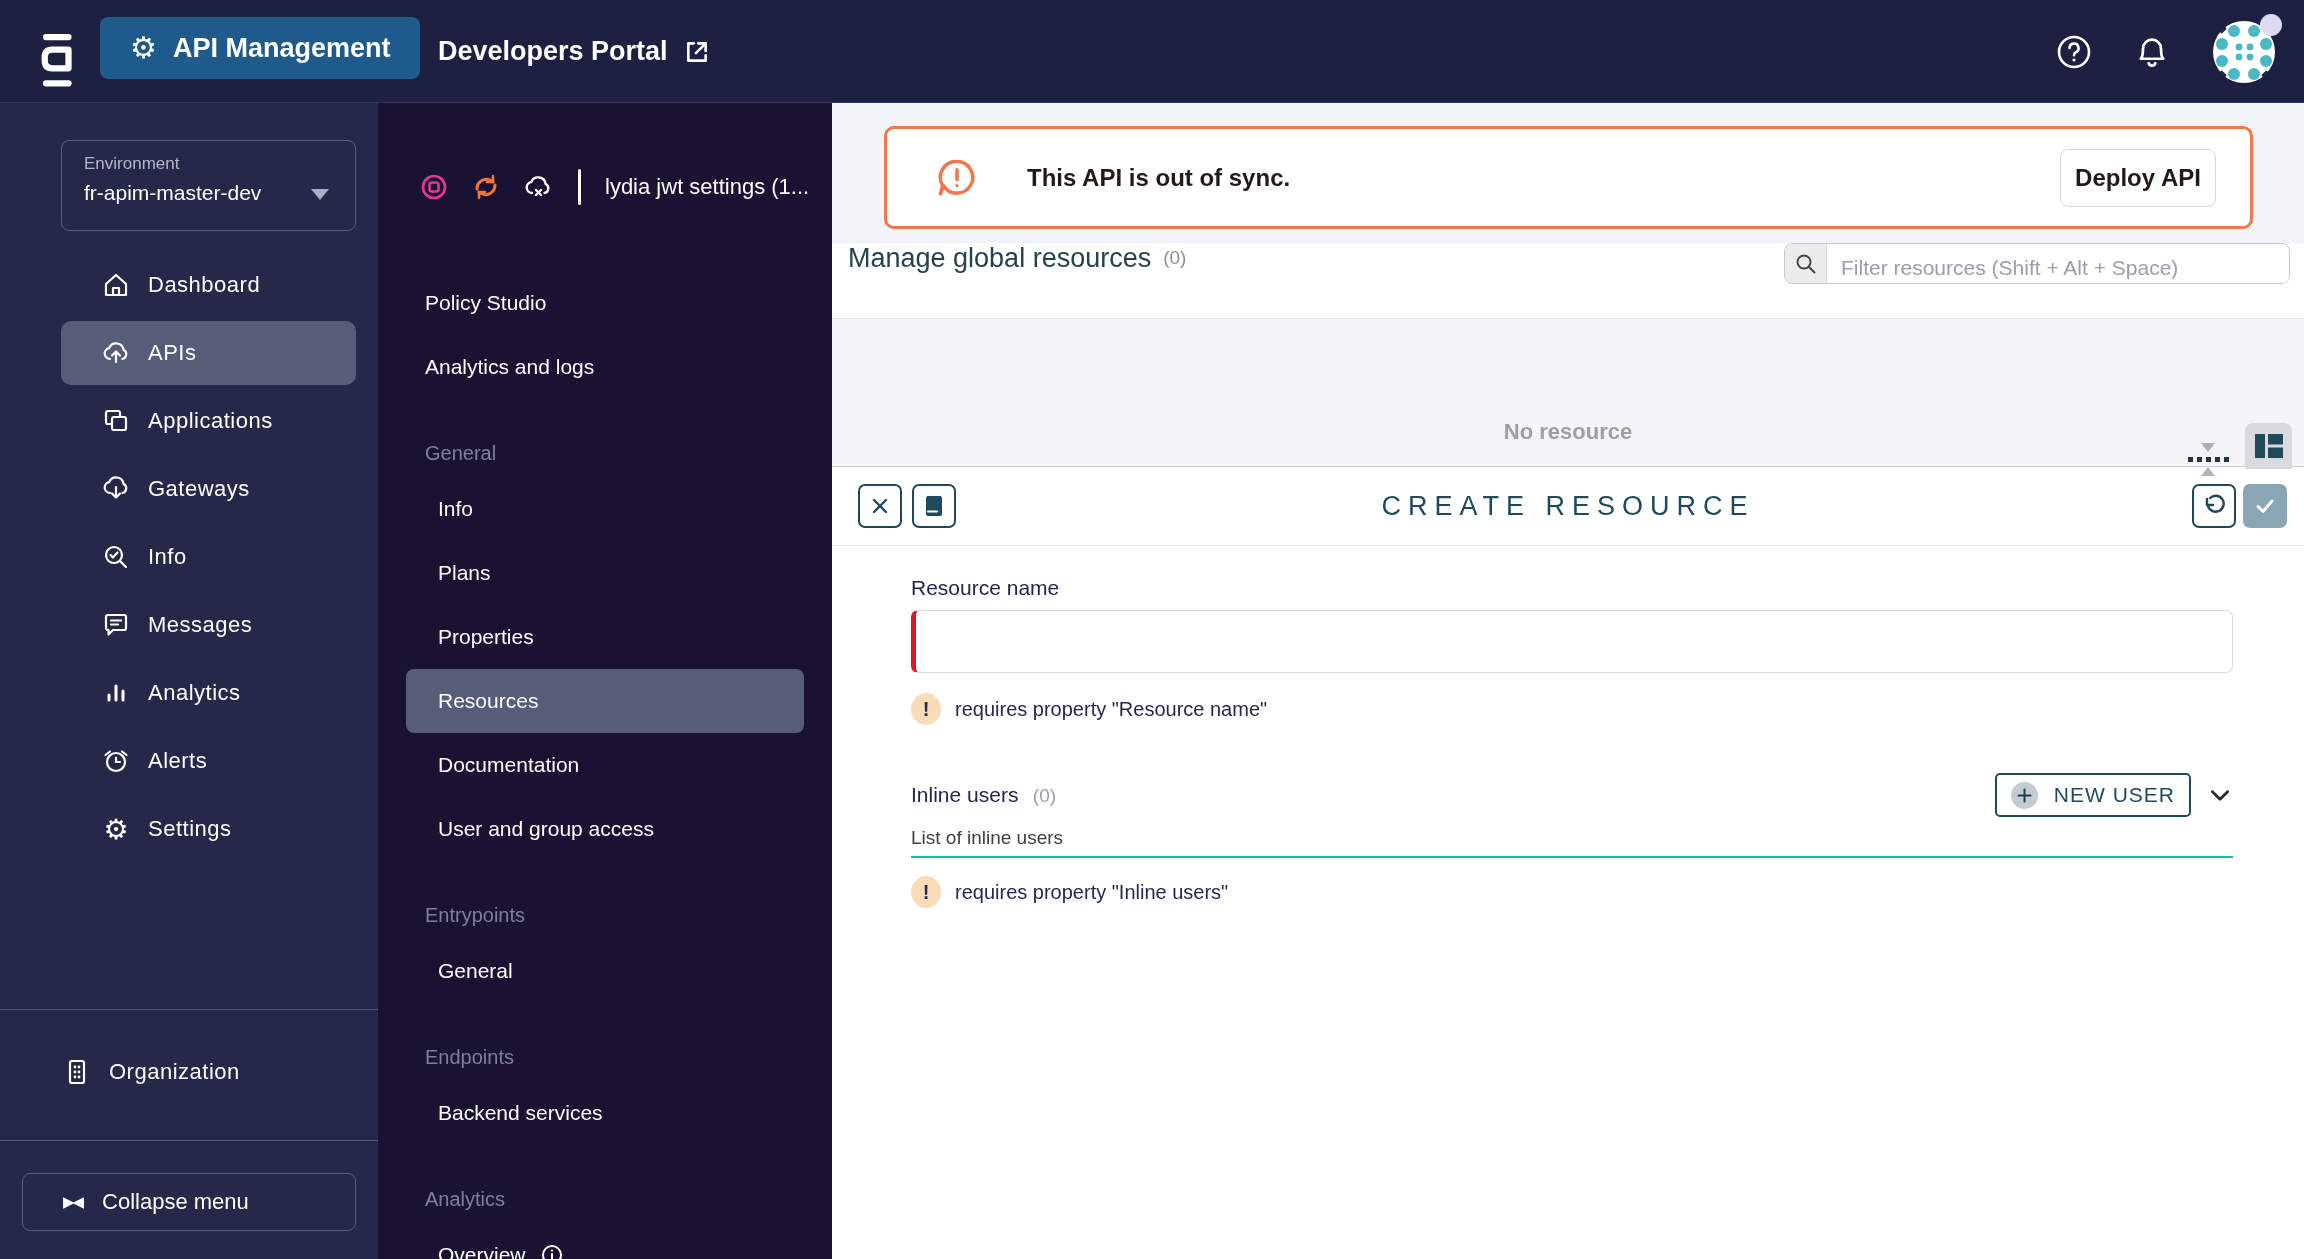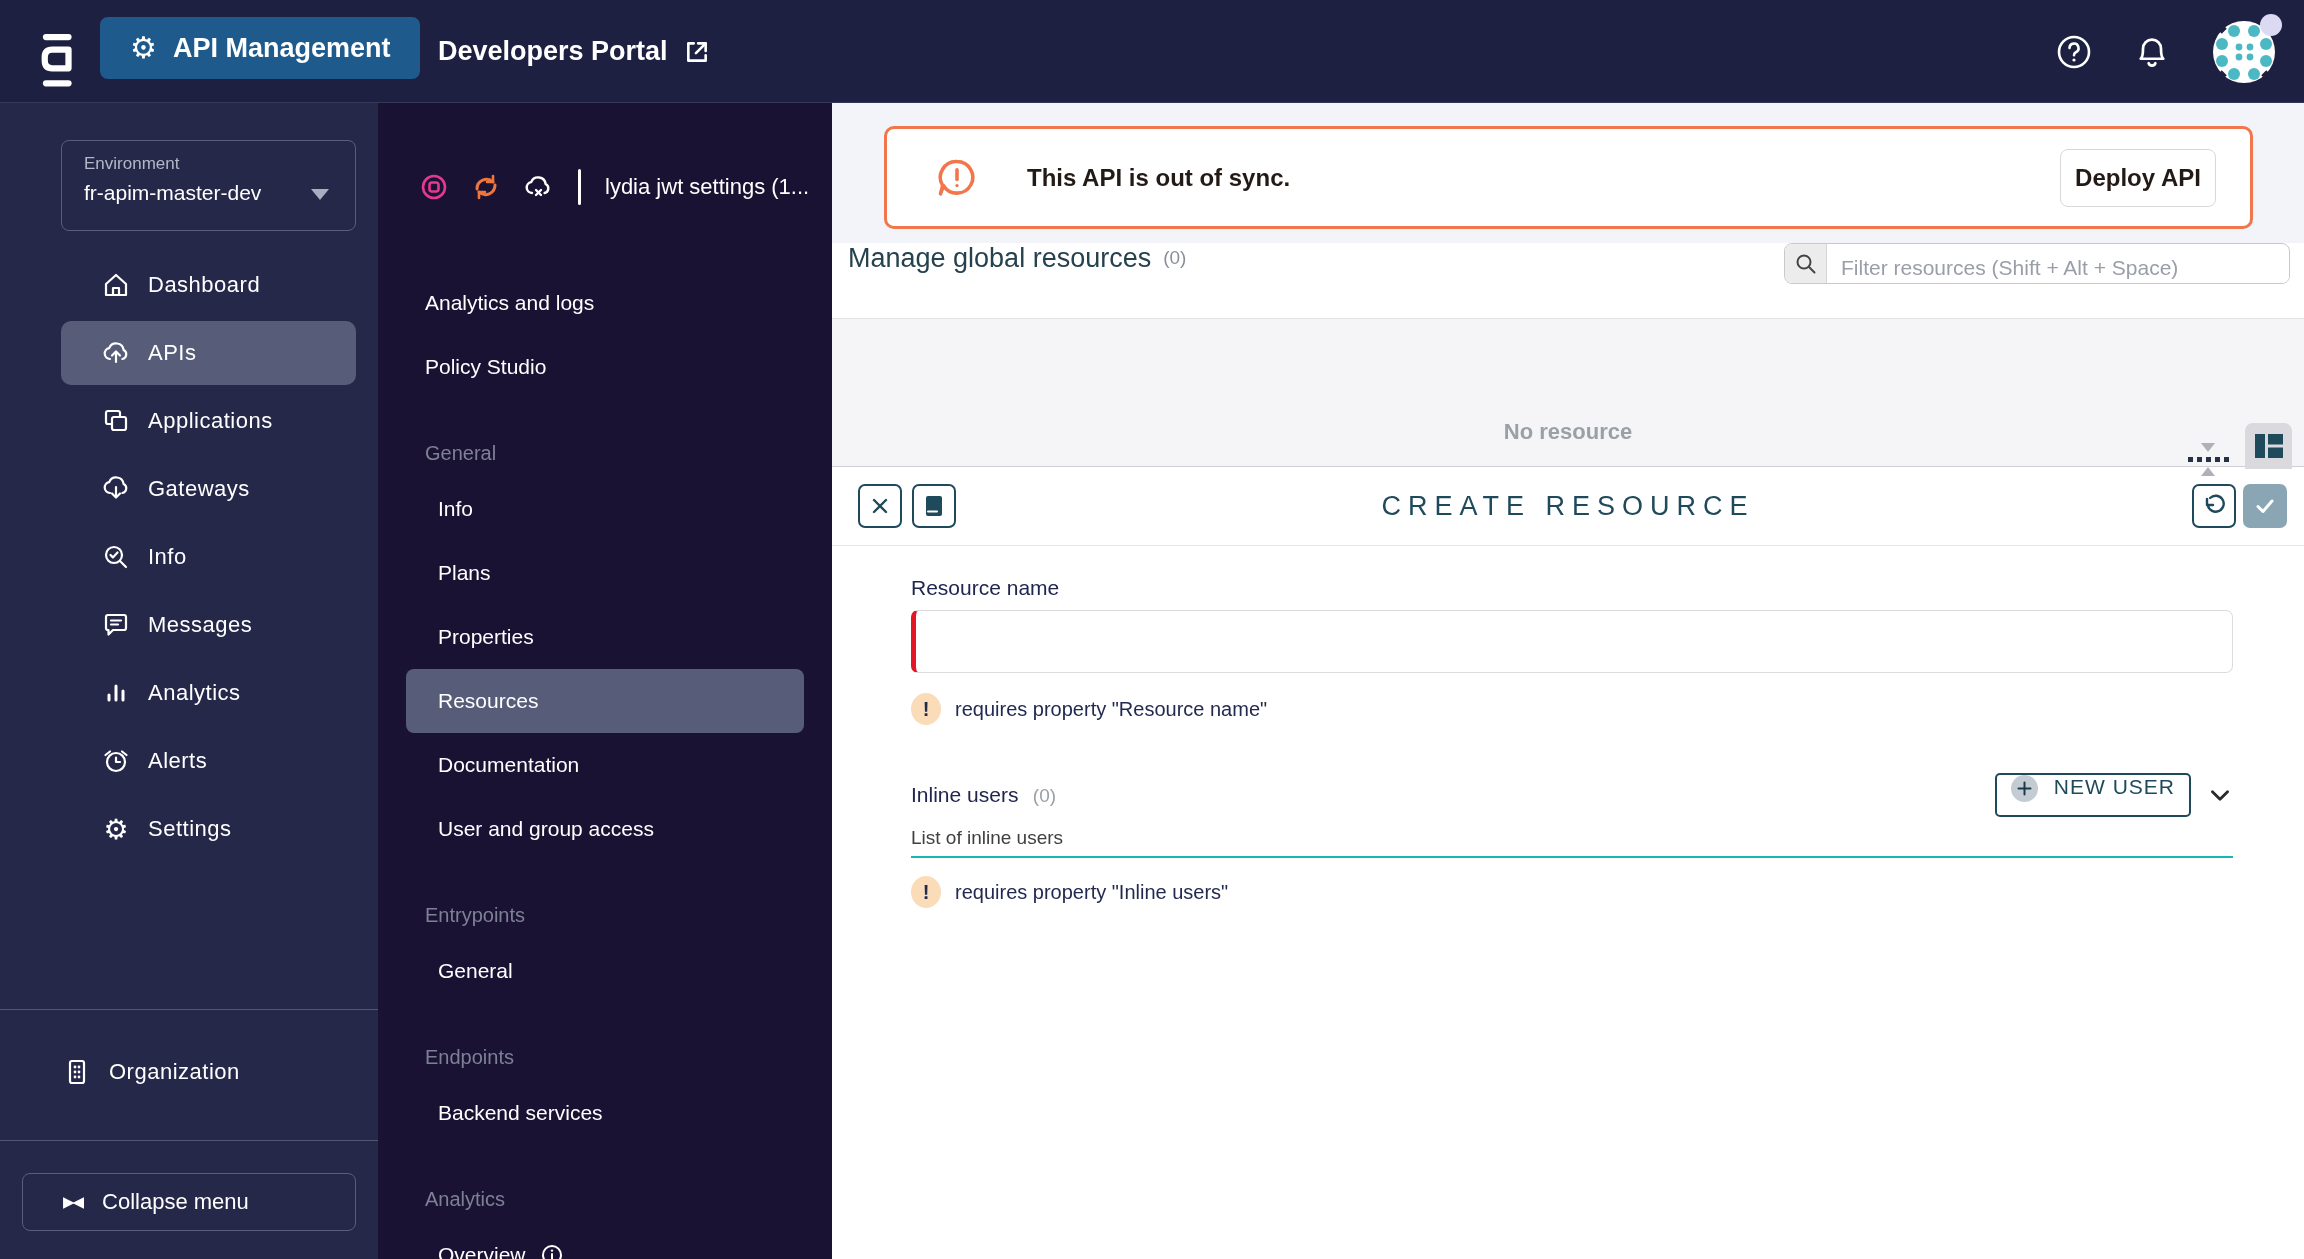--- a/index.html
+++ b/index.html
@@ -91,21 +91,21 @@
   .panel-title { position:absolute; left:0; right:0; top:0; height:79px; display:flex; align-items:center; justify-content:center; font-size:27px; font-weight:500; letter-spacing:7px; color:#1f4a5c; }
   .panel-body { padding:30px 71px 0 79px; }
   .field-label { font-size:21px; font-weight:500; color:#20264f; }
   .res-input { margin-top:10px; width:100%; height:63px; border:1px solid #dcdcdc; border-left:5px solid #e41625; border-radius:7px; background:#fff; outline:0; font-size:22px; padding:0 20px; font-family:"Liberation Sans",sans-serif; color:#20264f; }
   .error-row { margin-top:20px; display:flex; align-items:center; gap:14px; }
   .error-badge { width:30px; height:32px; border-radius:50%; background:#fbdcb8; color:#232a52; font-weight:700; font-size:20px; display:flex; align-items:center; justify-content:center; flex-shrink:0; }
   .error-text { font-size:20px; font-weight:500; color:#232a52; }
   .inline-row { margin-top:48px; display:flex; align-items:center; }
   .inline-labels .count { font-size:19px; color:#9aa0a6; margin-left:10px; }
   .inline-actions { margin-left:auto; display:flex; align-items:center; gap:16px; }
-  .new-user-btn { height:44px; border:2px solid #1e4a5c; border-radius:5px; background:#fff; display:flex; align-items:flex-start; gap:16px; padding:0 14px; cursor:pointer; }
+  .new-user-btn { height:44px; border:2px solid #1e4a5c; border-radius:5px; background:#fff; display:flex; align-items:center; gap:16px; padding:0 14px; cursor:pointer; }
   .plus-circle { width:27px; height:27px; border-radius:50%; background:#c3ccd3; color:#1e3a4a; display:flex; align-items:center; justify-content:center; }
   .new-user-label { font-size:21px; color:#1e4a5c; letter-spacing:1px; }
   .chev { width:26px; height:26px; color:#2b2b2b; cursor:pointer; }
   .hint { margin-top:10px; font-size:19px; color:#404040; }
   .teal-line { margin-top:7px; height:2px; background:#17b8b4; }
   .error-row.second { margin-top:18px; }
 
   svg { display:block; }
 </style>
 </head>
@@ -318,24 +318,24 @@
               <path d="M10 22 a5.5 5.5 0 0 1 -.8-10.9 A7.5 7.5 0 0 1 23.6 13 a4.8 4.8 0 0 1 -1 9"></path>
               <path d="M14 19 l5 5"></path>
               <path d="M19 19 l-5 5"></path>
             </svg>
         </span>
         <span class="hdr-sep"></span>
         <span class="api-title">lydia jwt settings (1...</span>
       </div>
 
       <div class="api-item">
+          <span>Policy Studio</span>
+        </div>
+      <div class="api-item">
           <span>Analytics and logs</span>
-        </div>
-      <div class="api-item">
-          <span>Policy Studio</span>
         </div>
 
       <div class="api-section">General</div>
       <div class="api-item sub">
           <span>Info</span>
         </div>
       <div class="api-item sub">
           <span>Plans</span>
         </div>
       <div class="api-item sub">

